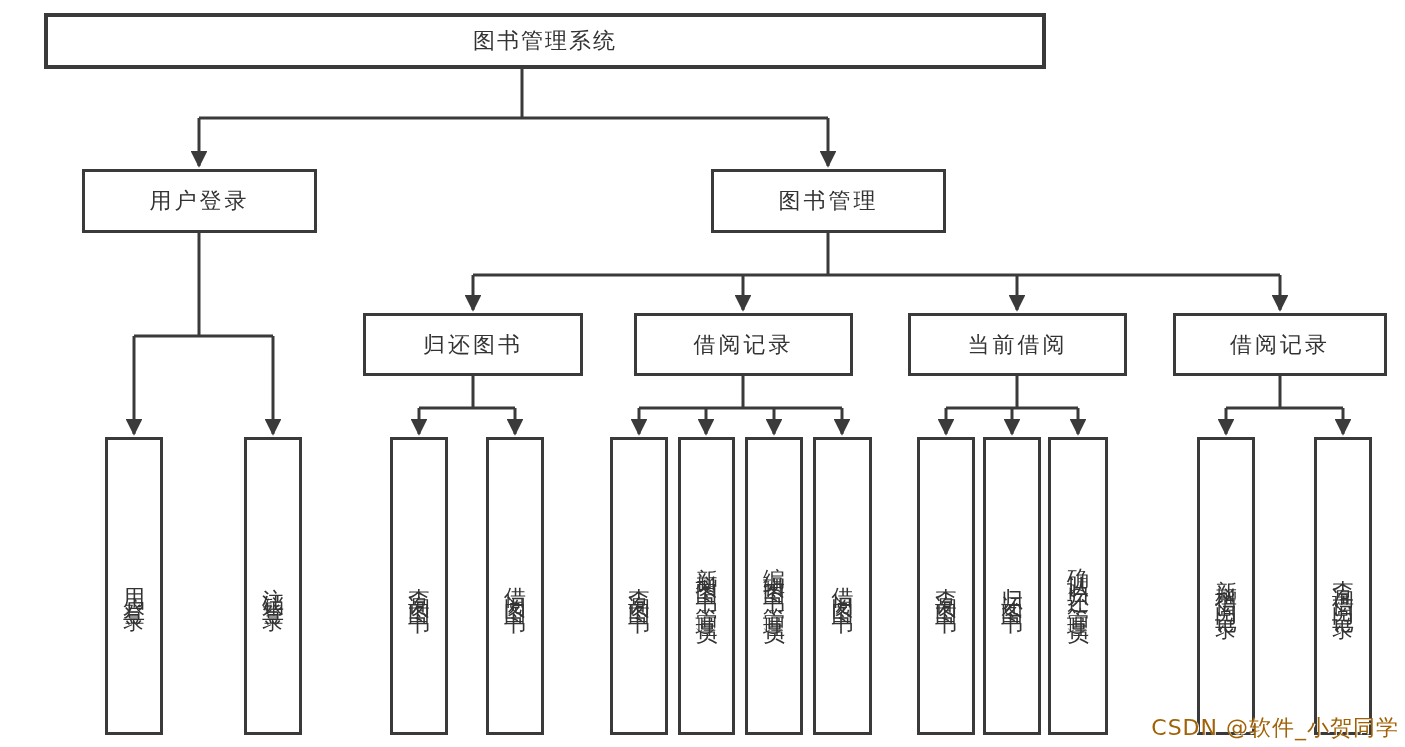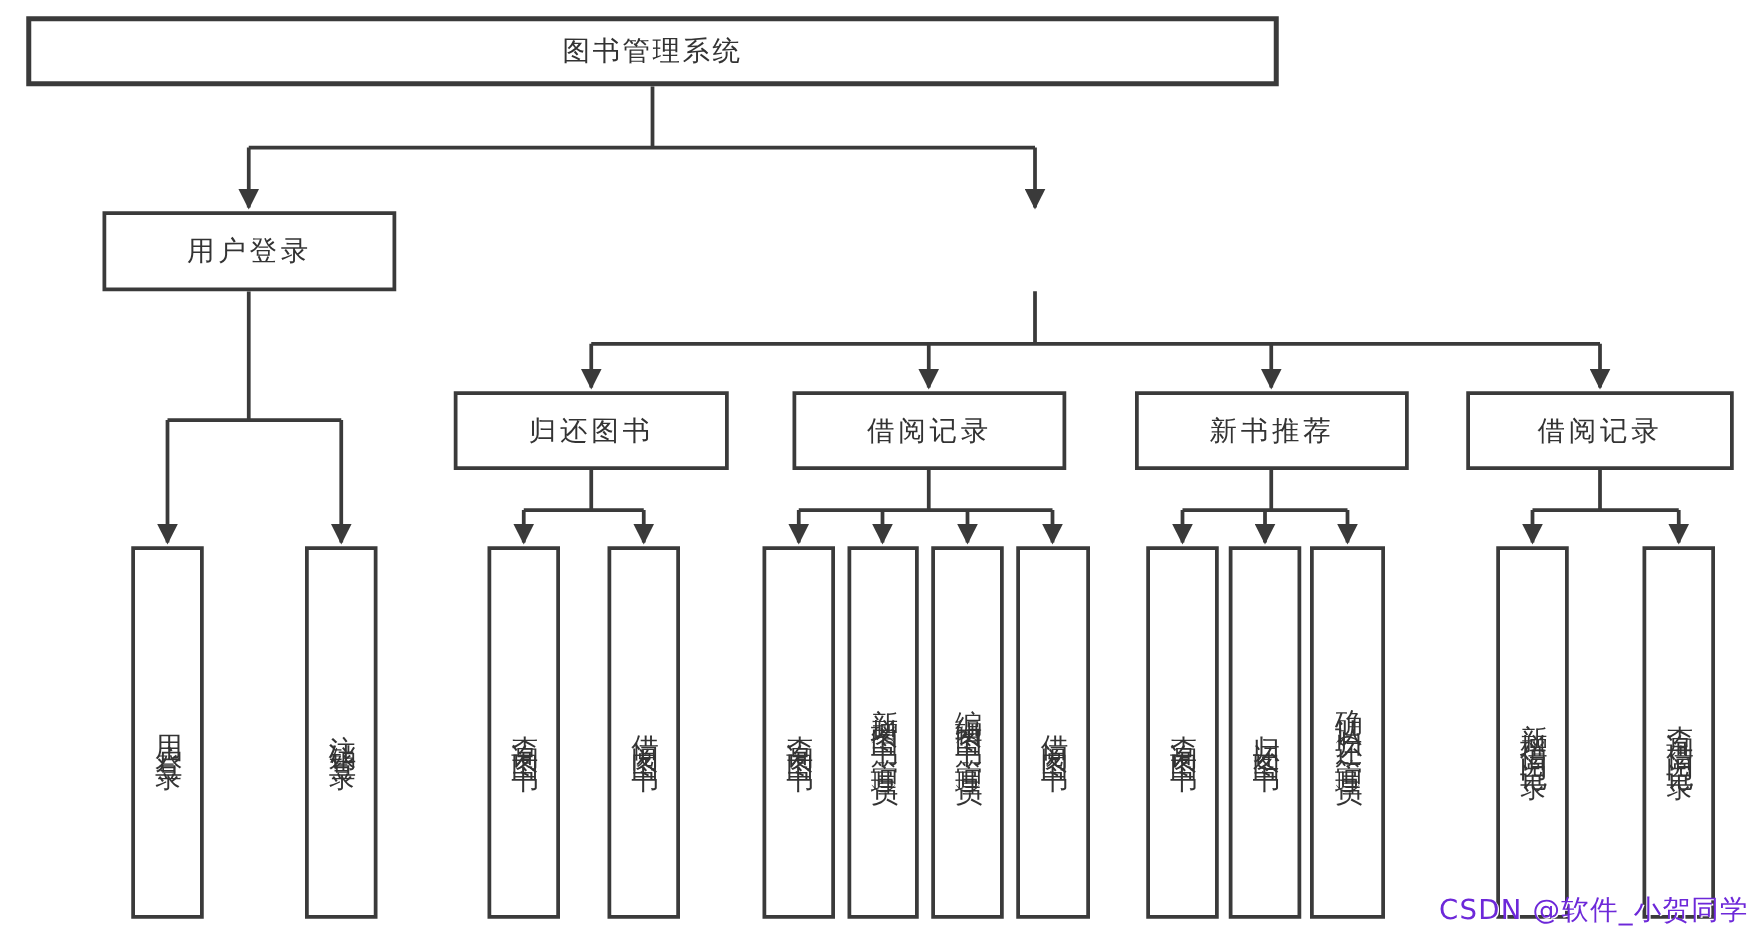--- a/index.html
+++ b/index.html
@@ -28,39 +28,40 @@
     background: #ffffff;
     display: flex;
     align-items: center;
     justify-content: center;
     color: #333333;
   }
   .box.root {
     border-width: 4px;
     font-size: 22px;
     letter-spacing: 2px;
+    margin-left: 23px;
   }
   .box.h {
     font-size: 22px;
     letter-spacing: 3px;
   }
   .box.v span {
     writing-mode: vertical-rl;
     text-orientation: mixed;
     font-size: 22px;
     line-height: 1;
     letter-spacing: 8px;
     white-space: nowrap;
   }
   .watermark {
     position: absolute;
     right: 6px;
     bottom: 4px;
     font-size: 22px;
-    color: #6d28d9;
+    color: #a16207;
     letter-spacing: 1px;
     text-shadow: 1px 1px 0 #ffffff;
   }
 </style>
 </head>
 <body>
 
 <div id="canvas">
 
   <svg id="wires" width="1405" height="747" viewBox="0 0 1405 747">
@@ -106,29 +107,32 @@
     </g>
   </svg>
 
   <div class="box root" style="left:21px;top:13px;width:1002px;height:56px">
     <span>图书管理系统</span>
   </div>
 
   <div class="box h" style="left:82px;top:169px;width:235px;height:64px">
     <span>用户登录</span>
   </div>
+  <div class="box h" style="left:711px;top:169px;width:235px;height:64px">
+    <span>图书管理</span>
+  </div>
 
   <div class="box h" style="left:363px;top:313px;width:220px;height:63px">
     <span>归还图书</span>
   </div>
   <div class="box h" style="left:634px;top:313px;width:219px;height:63px">
     <span>借阅记录</span>
   </div>
   <div class="box h" style="left:908px;top:313px;width:219px;height:63px">
-    <span>新书推荐</span>
+    <span>当前借阅</span>
   </div>
   <div class="box h" style="left:1173px;top:313px;width:214px;height:63px">
     <span>借阅记录</span>
   </div>
 
   <div class="box v" style="left:105px;top:437px;width:58px;height:298px">
     <span>用户登录</span>
   </div>
   <div class="box v" style="left:244px;top:437px;width:58px;height:298px">
     <span>注销登录</span>

